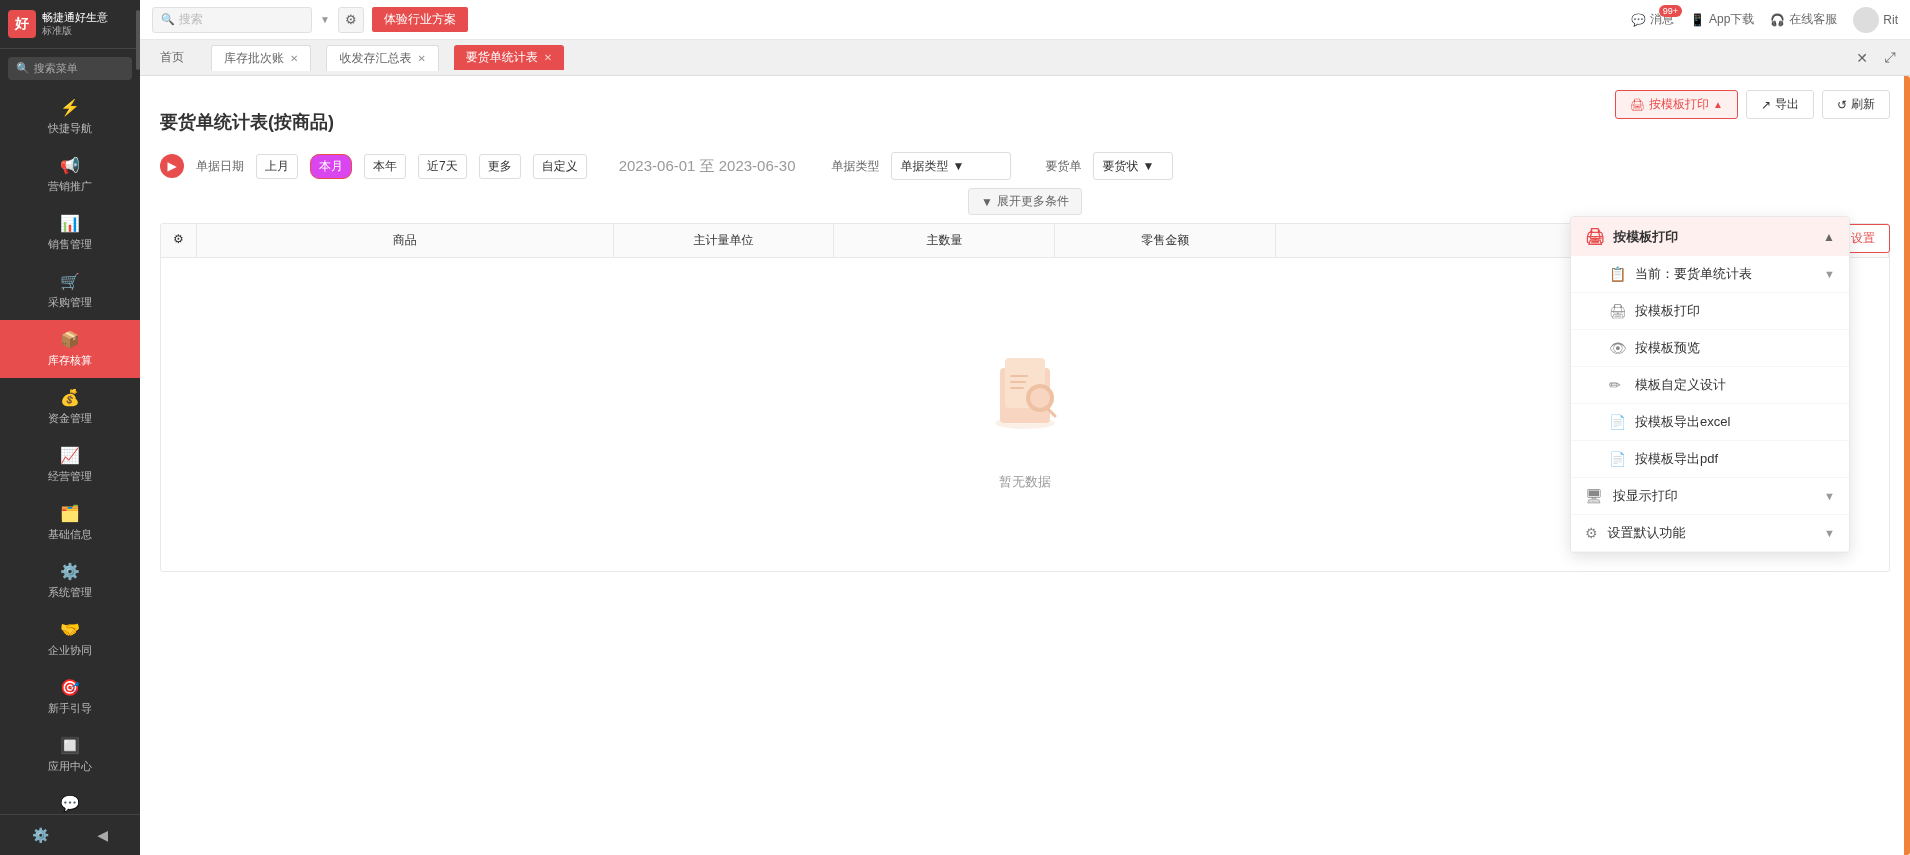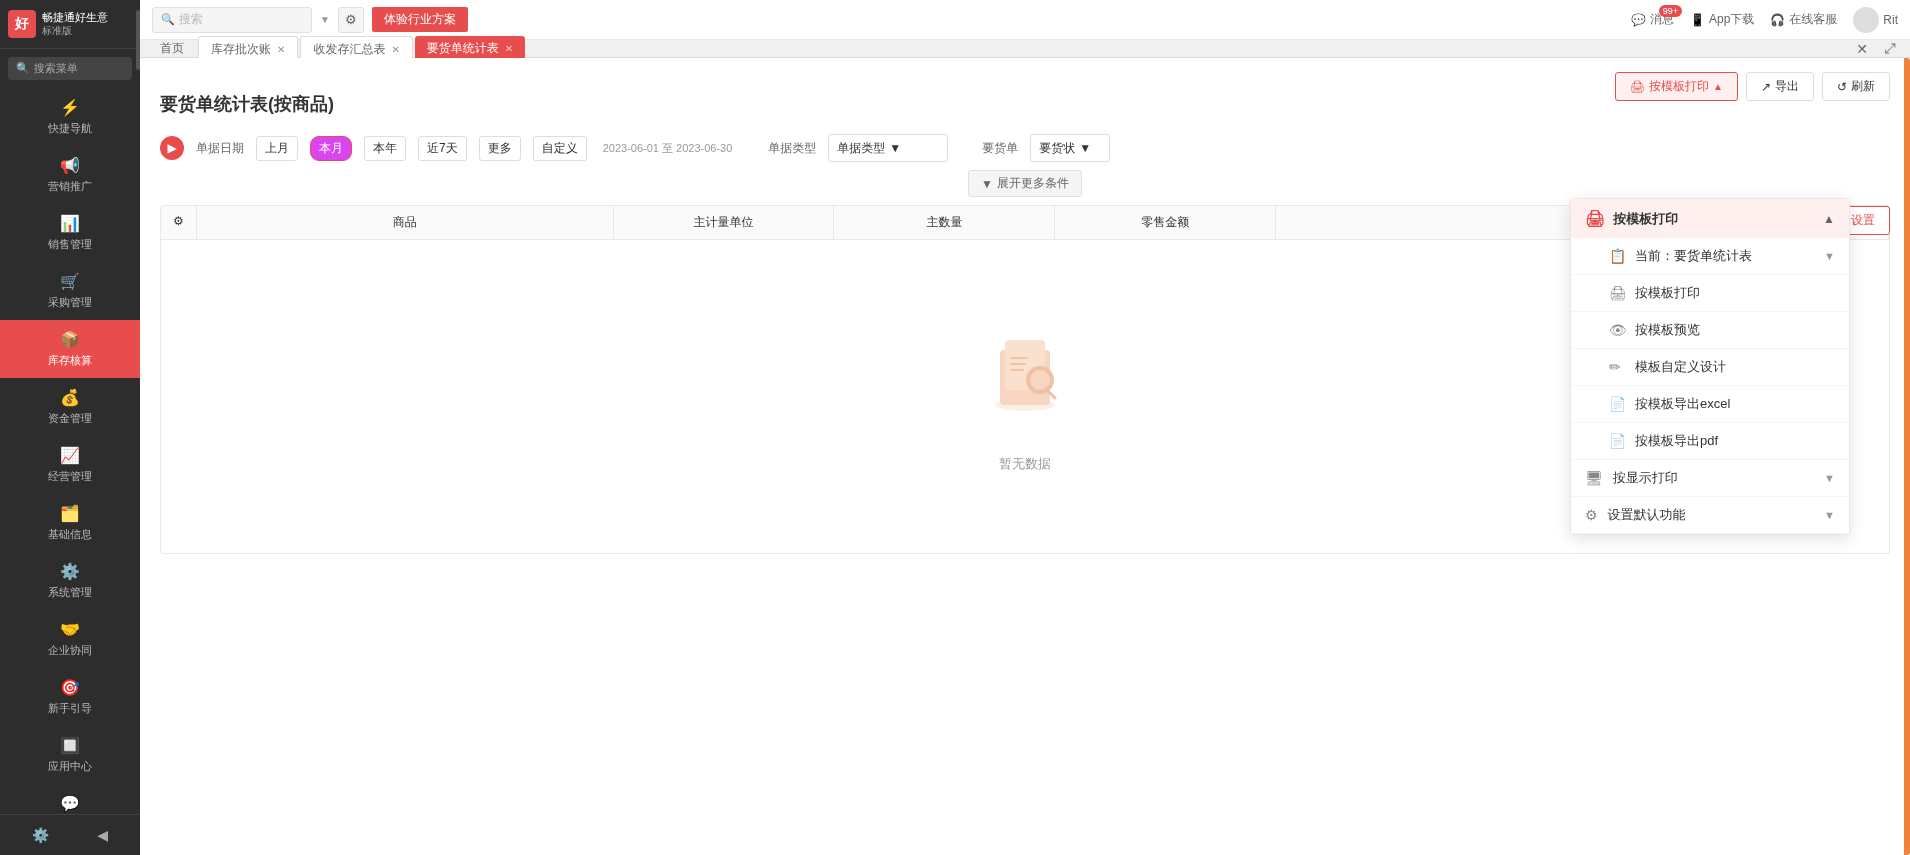--- a/index.html
+++ b/index.html
@@ -35,39 +35,39 @@
     .search-box span { font-size: 11px; color: #999; }
     .dropdown-arrow { color: #999; font-size: 10px; }
     .gear-btn { width: 26px; height: 26px; background: #f5f5f5; border: 1px solid #e0e0e0; border-radius: 3px; display: flex; align-items: center; justify-content: center; cursor: pointer; color: #666; }
     .trial-btn { background: #e84d4d; color: white; border: none; padding: 4px 12px; border-radius: 2px; cursor: pointer; font-size: 12px; }
     .top-bar-right { display: flex; align-items: center; gap: 16px; }
     .top-right-item { display: flex; align-items: center; gap: 4px; color: #666; font-size: 12px; cursor: pointer; position: relative; }
     .badge { background: #e84d4d; color: white; font-size: 9px; border-radius: 8px; padding: 1px 4px; position: absolute; top: -6px; right: -8px; }
     .user-avatar { width: 26px; height: 26px; background: #ddd; border-radius: 50%; }
 
     
-    .tabs-bar { height: 18px; background: #f0f0f0; display: flex; align-items: center; padding: 0 8px; gap: 2px; border-bottom: 1px solid #ddd; position: relative; }
+    .tabs-bar { height: 36px; background: #f0f0f0; display: flex; align-items: center; padding: 0 8px; gap: 15px; border-bottom: 1px solid #ddd; position: relative; }
     .tab { display: flex; align-items: center; padding: 4px 12px; cursor: pointer; font-size: 12px; border-radius: 3px 3px 0 0; color: #666; gap: 6px; }
     .tab.home { background: transparent; }
     .tab.active { background: #e84d4d; color: white; }
     .tab.normal { background: #fff; border: 1px solid #ddd; border-bottom: none; }
     .tab-close { font-size: 10px; cursor: pointer; opacity: 0.7; }
     .tabs-right { margin-left: auto; display: flex; align-items: center; gap: 4px; }
     .tab-action-btn { width: 24px; height: 24px; display: flex; align-items: center; justify-content: center; cursor: pointer; color: #666; font-size: 14px; }
 
     
     .page-area { flex: 1; background: #fff; overflow: hidden; position: relative; }
     .page-header { padding: 14px 20px 10px; margin-top: 20px; }
     .page-title { font-size: 18px; font-weight: bold; color: #333; }
     .filter-area { padding: 8px 20px; background: #fff; }
     .filter-row { display: flex; align-items: center; gap: 12px; flex-wrap: wrap; margin-bottom: 8px; }
     .filter-label { font-size: 12px; color: #666; white-space: nowrap; }
     .filter-btn { padding: 3px 8px; border: 1px solid #ddd; border-radius: 3px; cursor: pointer; font-size: 12px; background: #fff; color: #333; }
     .filter-btn.active { background: #d946ef; color: white; border-color: #e84d4d; border-radius: 9px; }
-    .date-range { font-size: 11px; color: #999; margin-left: 4px; }
+    .date-range { font-size: 15px; color: #999; margin-left: 20px; }
     .select-box { height: 28px; min-width: 120px; border: 1px solid #ddd; border-radius: 3px; display: flex; align-items: center; padding: 0 8px; gap: 4px; cursor: pointer; background: #fff; font-size: 12px; color: #333; }
     .expand-btn { display: flex; align-items: center; gap: 4px; padding: 4px 12px; background: #f5f5f5; border: 1px solid #e0e0e0; border-radius: 3px; cursor: pointer; font-size: 12px; color: #666; margin: 0 auto; }
     .more-arrow { width: 24px; height: 24px; background: #e84d4d; border-radius: 50%; display: flex; align-items: center; justify-content: center; color: white; font-size: 12px; cursor: pointer; }
 
     
     .table-area { margin: 0 20px; border: 1px solid #e8e8e8; border-radius: 3px; overflow: hidden; }
     .table-header { display: flex; background: #fafafa; border-bottom: 1px solid #e8e8e8; }
     .th { padding: 8px 12px; font-size: 12px; color: #333; font-weight: normal; border-right: 1px solid #e8e8e8; flex: 1; text-align: center; }
     .th.gear { max-width: 40px; flex: none; }
     .th.product { flex: 2; text-align: center; }

